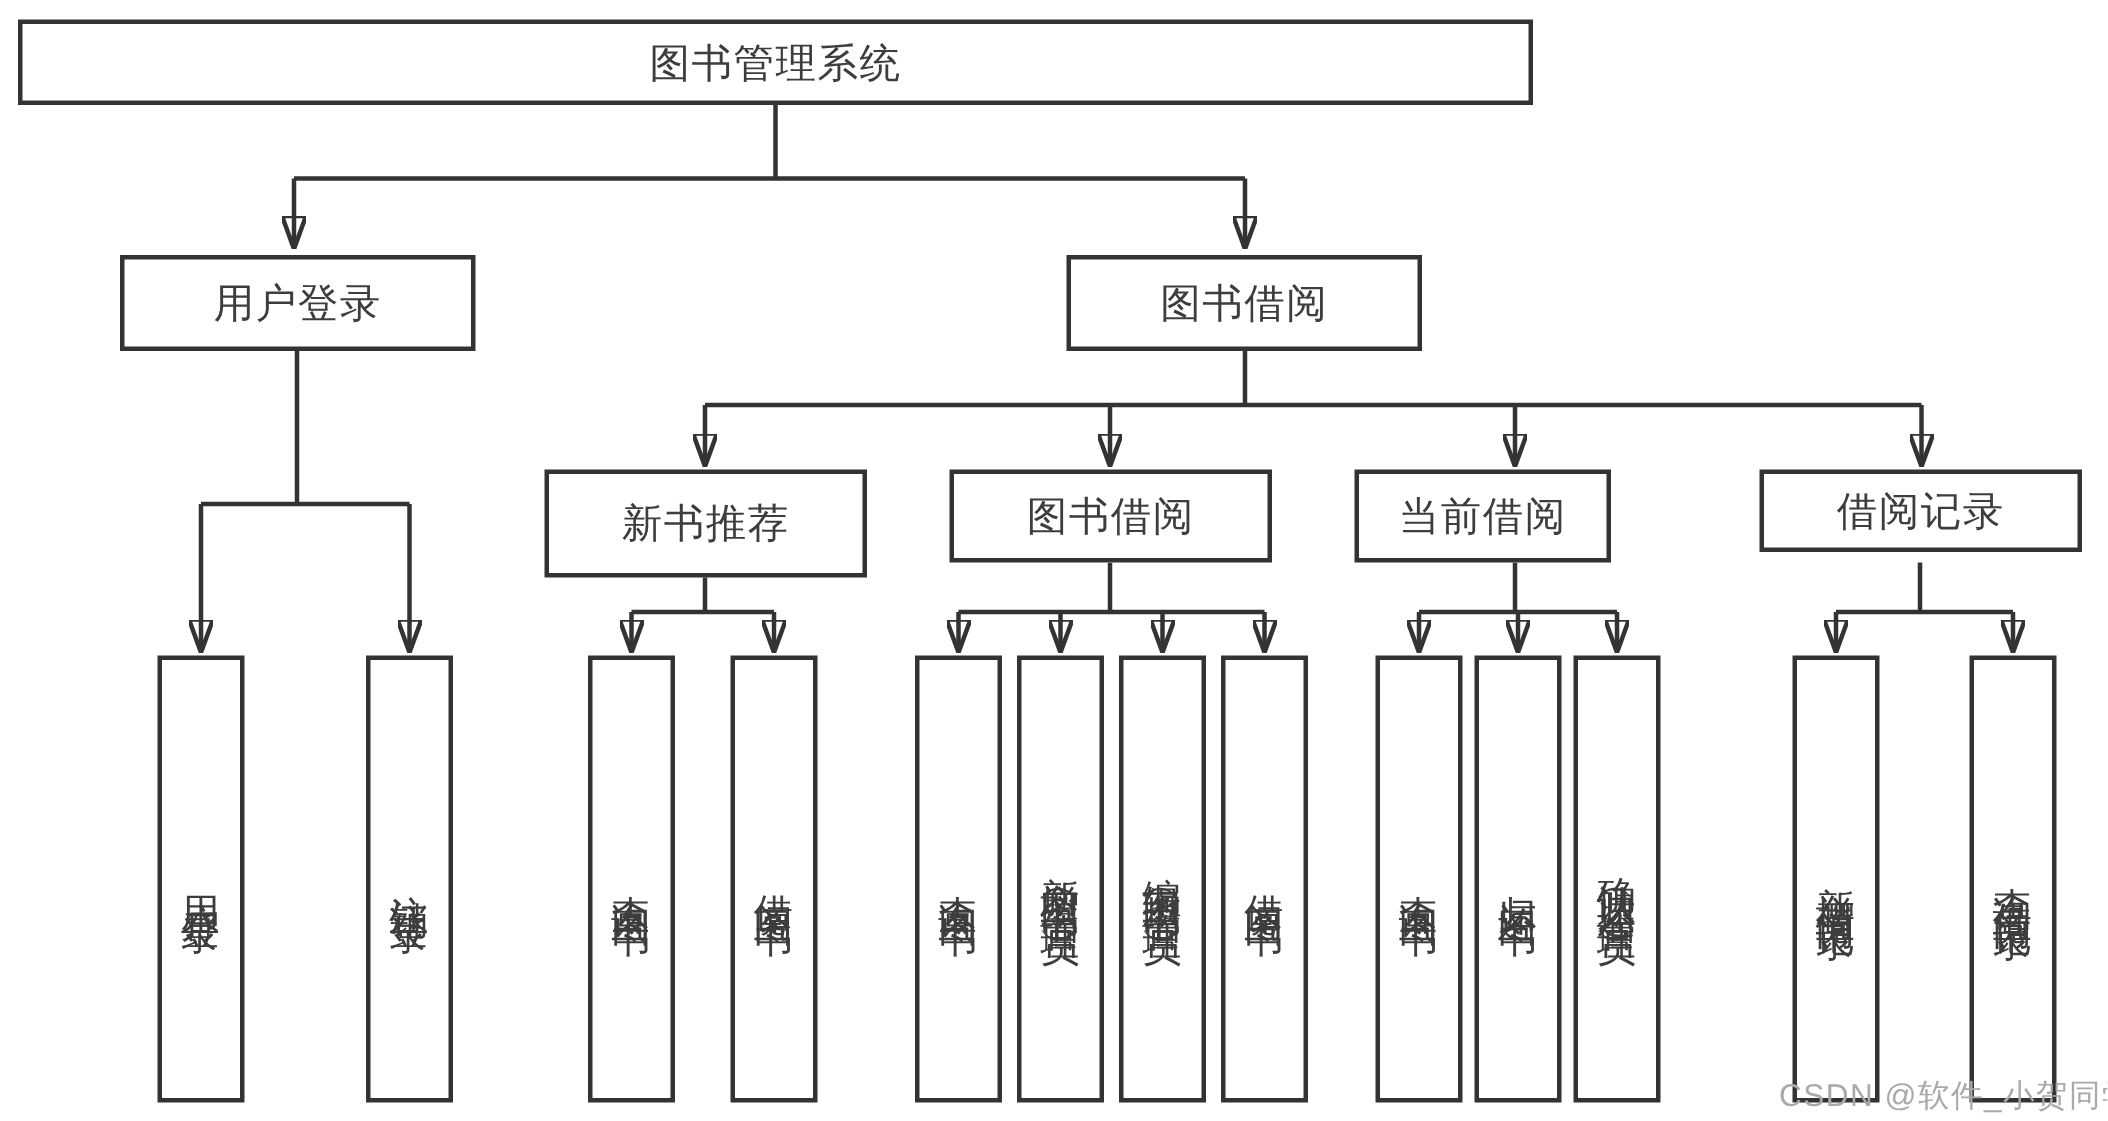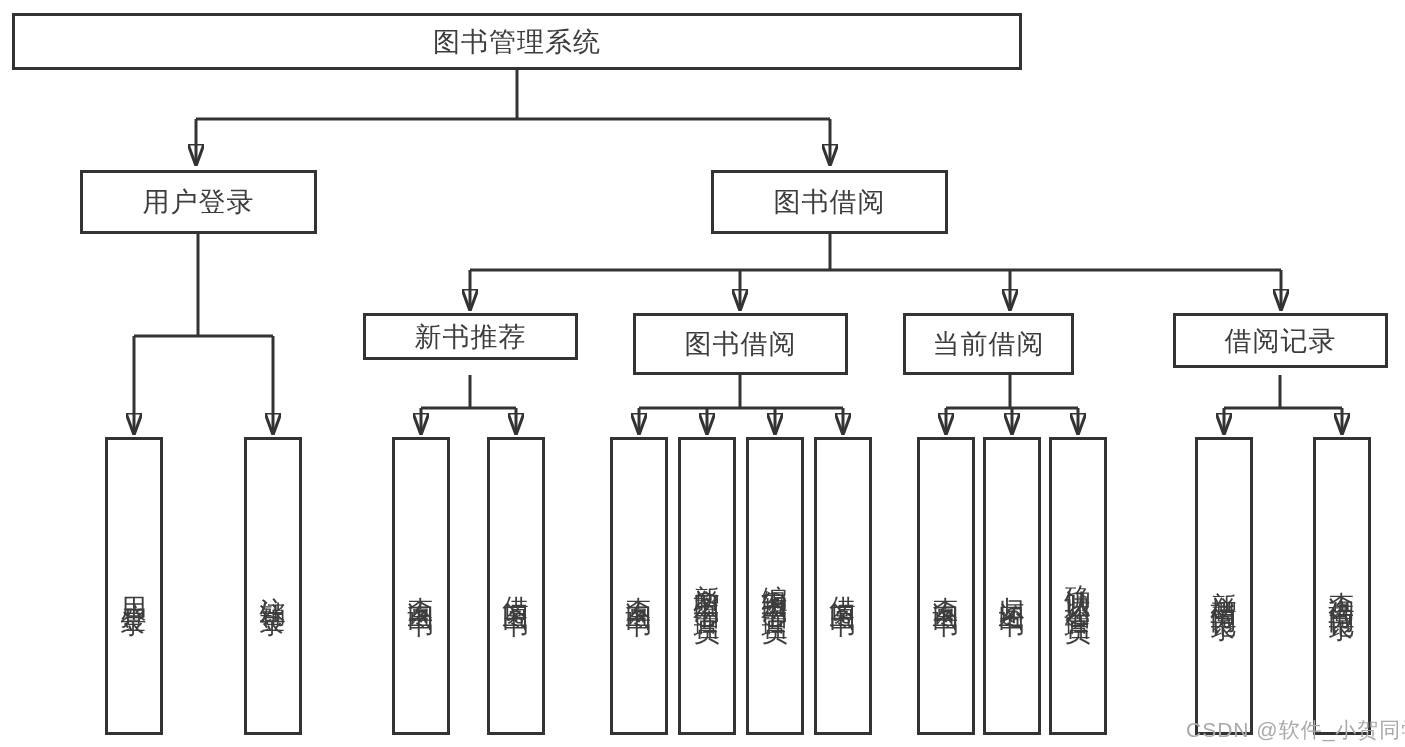--- a/index.html
+++ b/index.html
@@ -132,21 +132,21 @@
     <span class="h-label">图书管理系统</span>
   </div>
 
   <div class="box" style="left:80px; top:170px; width:237px; height:64px;">
     <span class="h-label">用户登录</span>
   </div>
   <div class="box" style="left:711px; top:170px; width:237px; height:64px;">
     <span class="h-label">图书借阅</span>
   </div>
 
-  <div class="box" style="left:363px; top:313px; width:215px; height:47px;">
+  <div class="box" style="left:363px; top:313px; width:215px; height:72px;">
     <span class="h-label">新书推荐</span>
   </div>
   <div class="box" style="left:633px; top:313px; width:215px; height:62px;justify-content:center;">
     <span class="h-label">图书借阅</span>
   </div>
   <div class="box" style="left:903px; top:313px; width:171px; height:62px;">
     <span class="h-label">当前借阅</span>
   </div>
   <div class="box" style="left:1173px; top:313px; width:215px; height:55px;">
     <span class="h-label">借阅记录</span>

